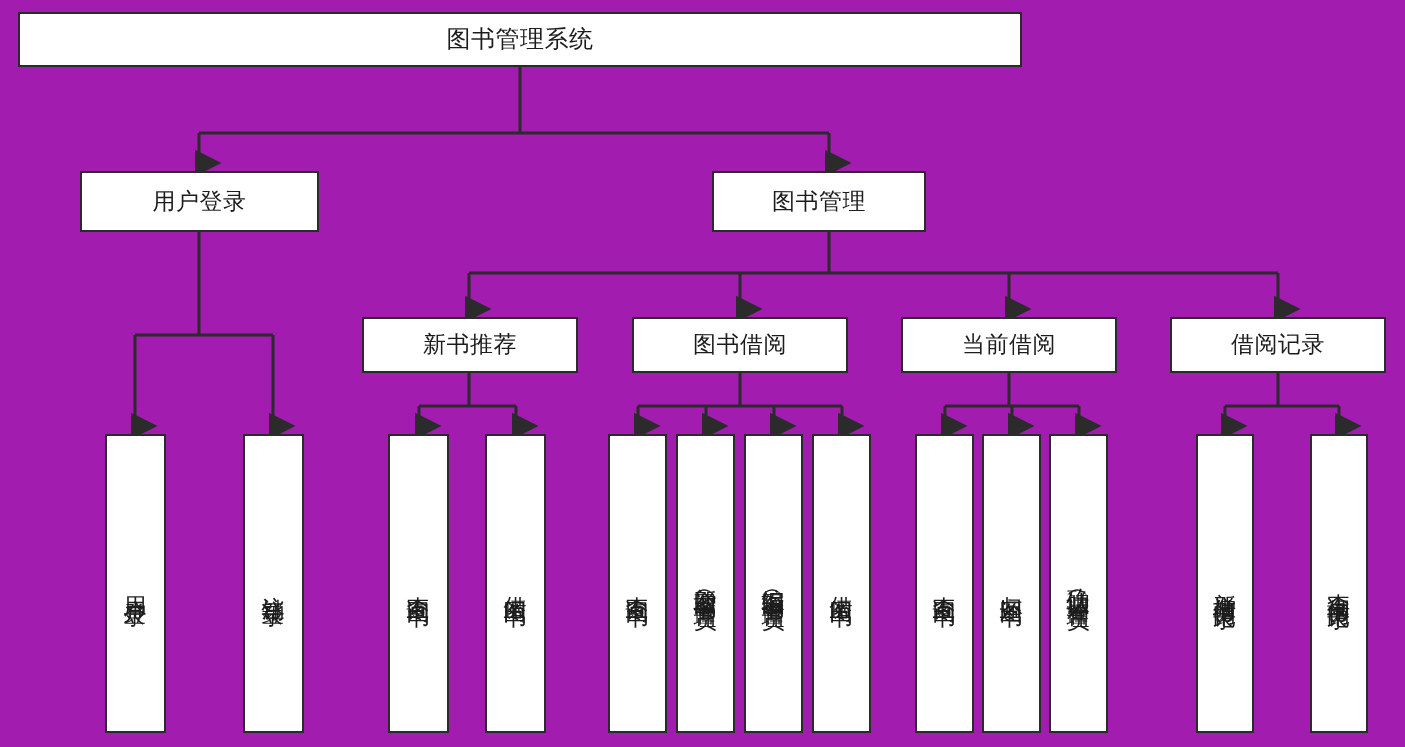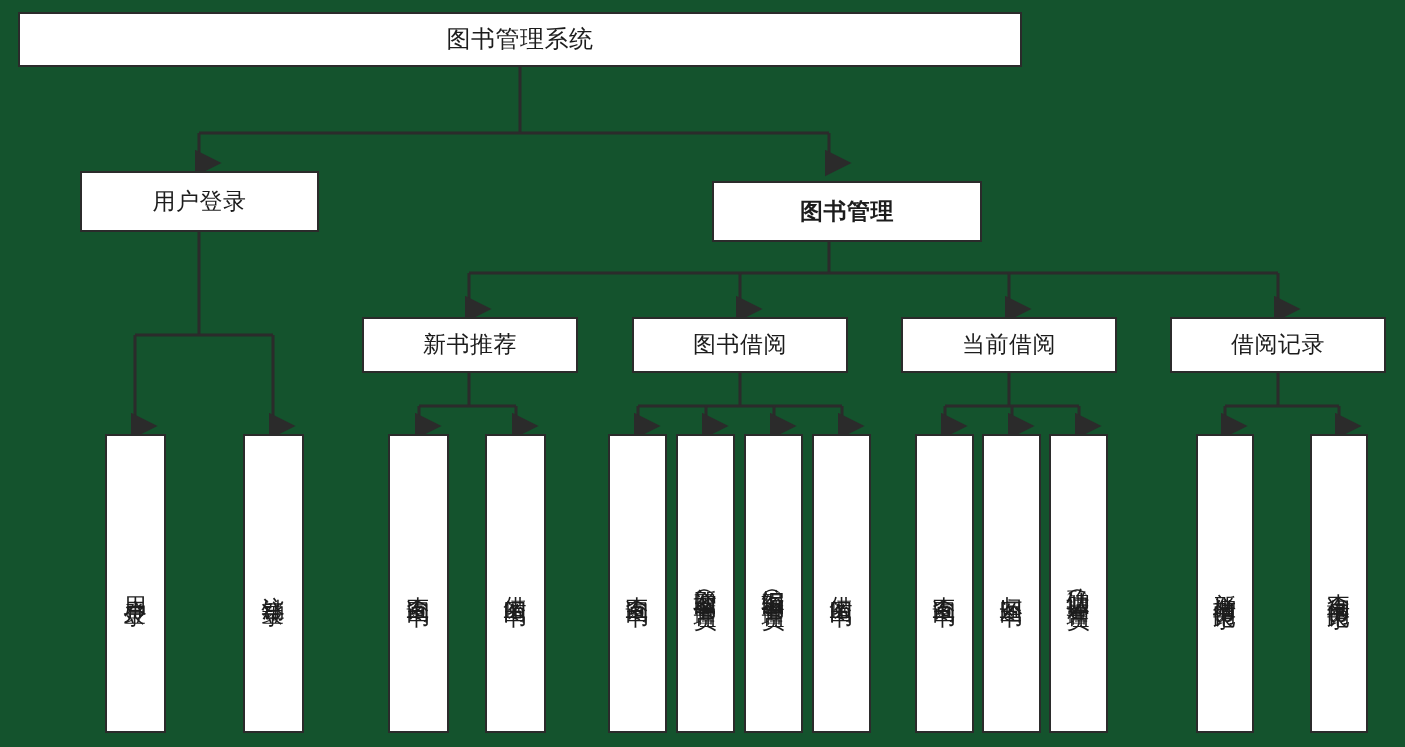--- a/index.html
+++ b/index.html
@@ -8,21 +8,21 @@
     padding: 0;
     background: #ffffff;
   }
   body {
     font-family: "DejaVu Sans", "Liberation Sans", sans-serif;
   }
   #canvas {
     position: relative;
     width: 1405px;
     height: 747px;
-    background: #14532d;
+    background: #a21caf;
     overflow: hidden;
   }
   #edges {
     position: absolute;
     left: 0;
     top: 0;
     width: 1405px;
     height: 747px;
     pointer-events: none;
   }
@@ -132,21 +132,21 @@
     </g>
   </svg>
 
   <div class="node h root" style="left: 18px; top: 12px; width: 1004px; height: 55px;">
     <span class="label">图书管理系统</span>
   </div>
 
   <div class="node h" style="left: 80px; top: 171px; width: 239px; height: 61px;">
     <span class="label">用户登录</span>
   </div>
-  <div class="node h" style="left: 712px; top: 181px; width: 270px; height: 61px; font-weight: bold;">
+  <div class="node h" style="left: 712px; top: 171px; width: 214px; height: 61px;">
     <span class="label">图书管理</span>
   </div>
 
   <div class="node h" style="left: 632px; top: 317px; width: 216px; height: 56px;">
     <span class="label">图书借阅</span>
   </div>
   <div class="node h" style="left: 362px; top: 317px; width: 216px; height: 56px;">
     <span class="label">新书推荐</span>
   </div>
   <div class="node h" style="left: 901px; top: 317px; width: 216px; height: 56px; align-items: center;">

